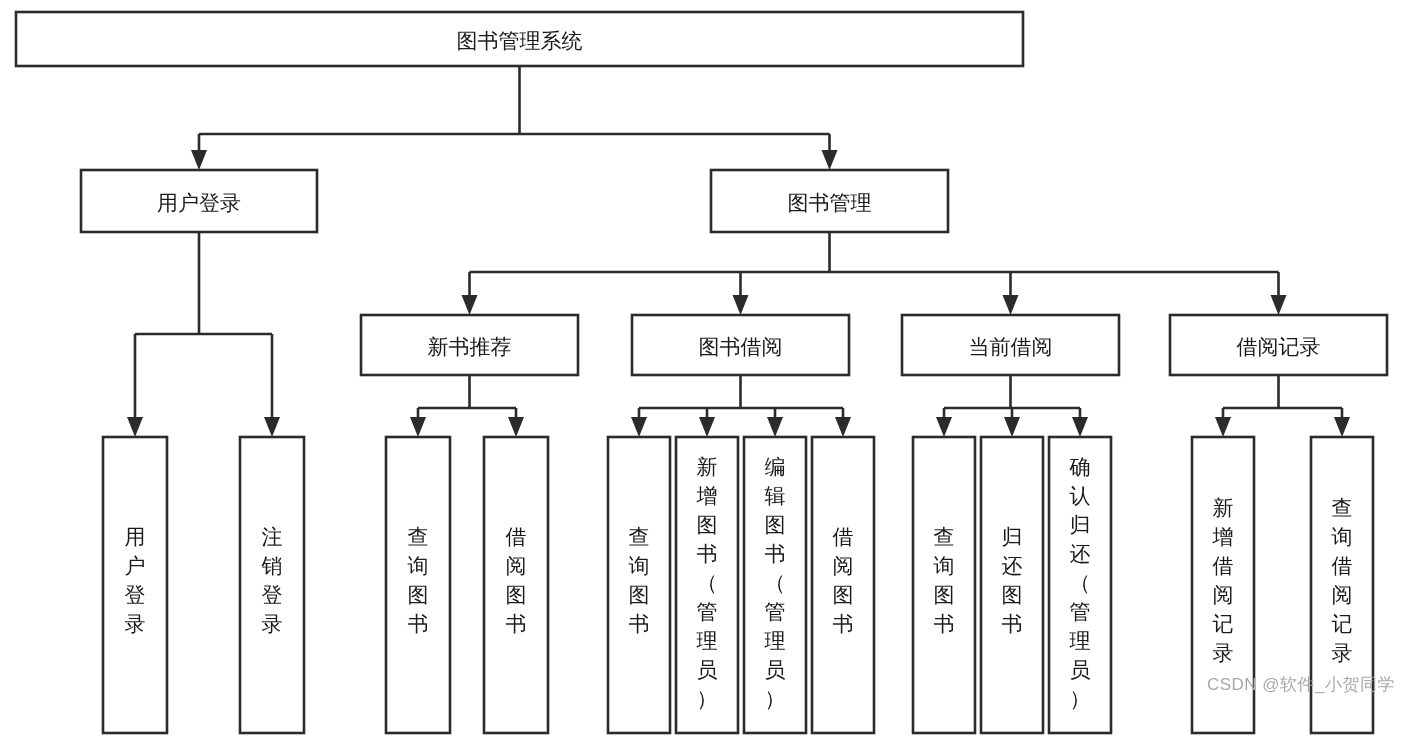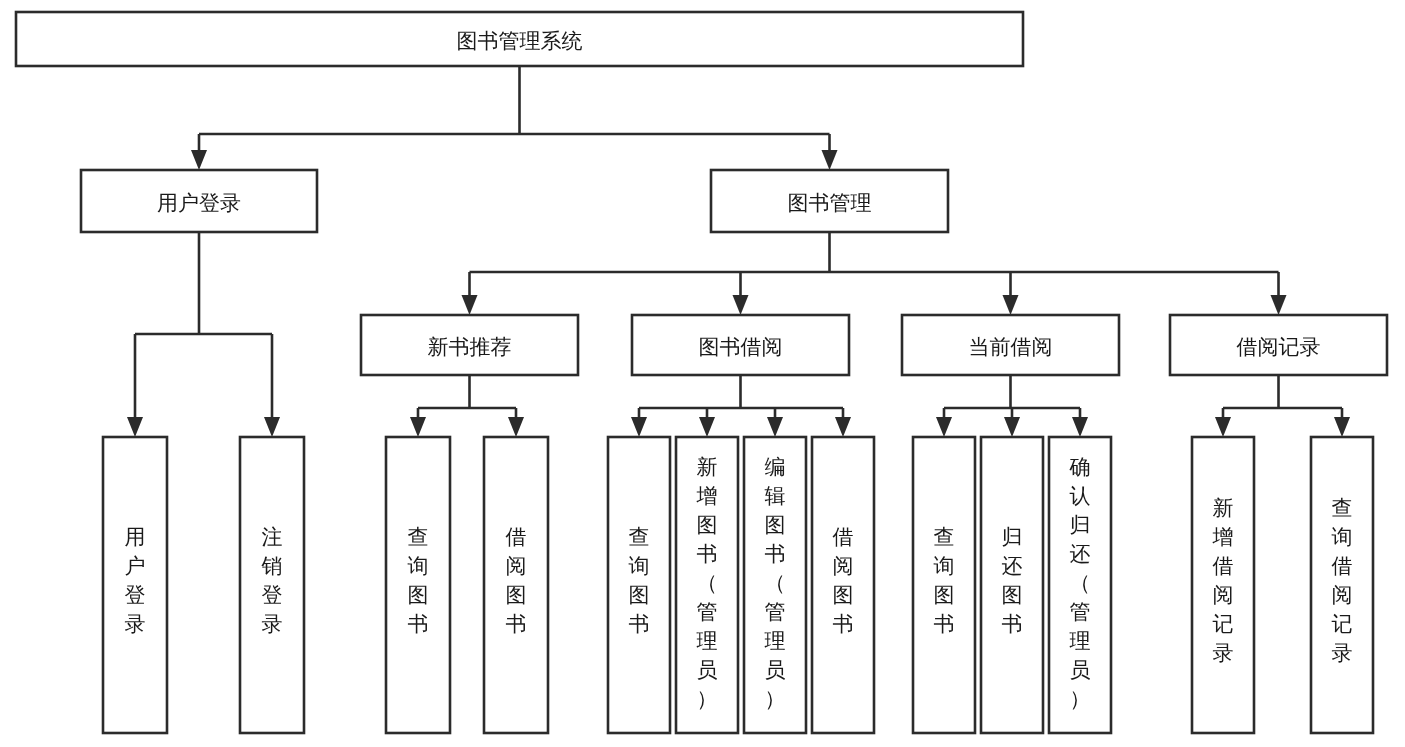--- a/index.html
+++ b/index.html
@@ -204,14 +204,15 @@
           <rect x="1192" y="437" width="62" height="296" class="node-box"></rect>
           <text x="1223" y="514.5" class="node-label-v"><tspan x="1223" dy="0">新</tspan><tspan x="1223" dy="29">增</tspan><tspan x="1223" dy="29">借</tspan><tspan x="1223" dy="29">阅</tspan><tspan x="1223" dy="29">记</tspan><tspan x="1223" dy="29">录</tspan></text>
         </g>
         <g>
           <rect x="1311" y="437" width="62" height="296" class="node-box"></rect>
           <text x="1342" y="514.5" class="node-label-v"><tspan x="1342" dy="0">查</tspan><tspan x="1342" dy="29">询</tspan><tspan x="1342" dy="29">借</tspan><tspan x="1342" dy="29">阅</tspan><tspan x="1342" dy="29">记</tspan><tspan x="1342" dy="29">录</tspan></text>
         </g>
       </g>
   </svg>
 
+  <div class="watermark">CSDN @软件_小贺同学</div>
 
 </div>
 
 </body></html>

